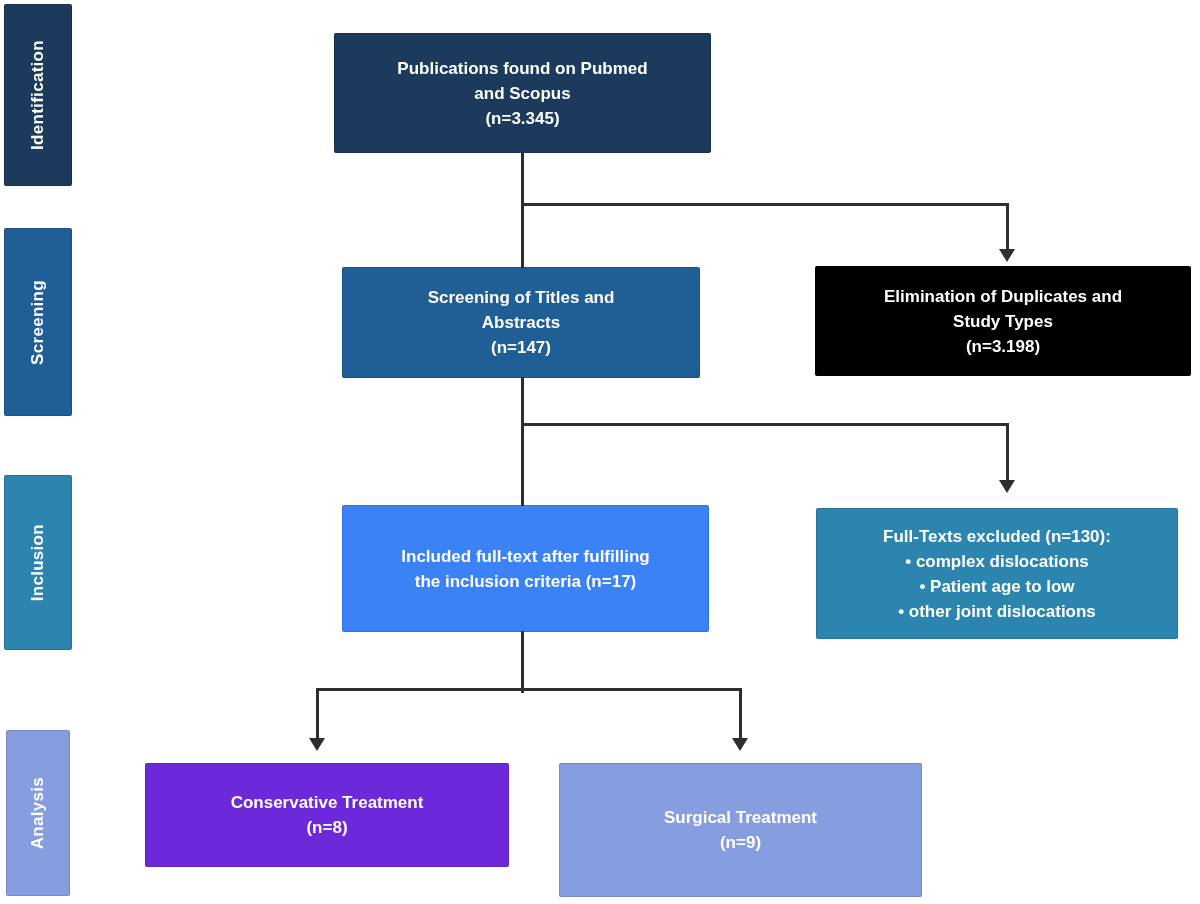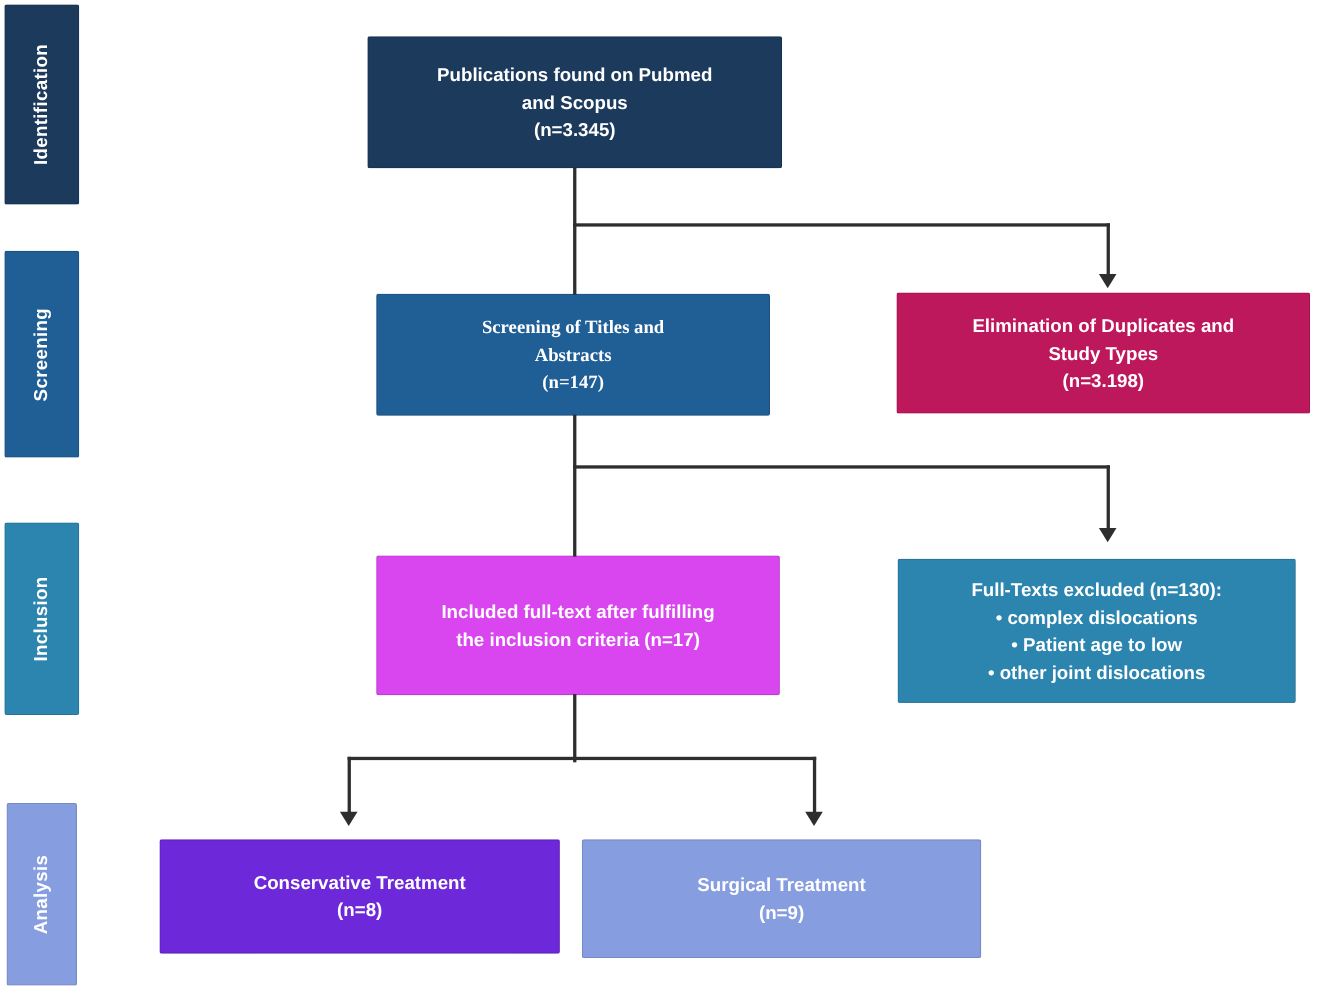--- a/index.html
+++ b/index.html
@@ -51,21 +51,21 @@
     border: 1px solid rgba(0,0,0,0.12);
     box-sizing: border-box;
     padding: 8px 10px;
   }
   .node-publications { left: 334px; top: 33px;  width: 377px; height: 120px; }
   .node-screening    { left: 342px; top: 267px; width: 358px; height: 111px; }
   .node-elimination  { left: 815px; top: 266px; width: 376px; height: 110px; }
   .node-included     { left: 342px; top: 505px; width: 367px; height: 127px; }
   .node-fulltext     { left: 816px; top: 508px; width: 362px; height: 131px; }
   .node-conservative { left: 145px; top: 763px; width: 364px; height: 104px; }
-  .node-surgical     { left: 529px; top: 763px; width: 363px; height: 108px; }
+  .node-surgical     { left: 559px; top: 763px; width: 363px; height: 134px; }
 
   
   .line { position: absolute; background: #2e2e2e; }
   .v1 { left: 521px;  top: 152px; width: 3px;   height: 116px; }
   .h1 { left: 521px;  top: 203px; width: 488px; height: 3px; }
   .v2 { left: 1006px; top: 203px; width: 3px;   height: 50px; }
   .v3 { left: 521px;  top: 377px; width: 3px;   height: 129px; }
   .h2 { left: 521px;  top: 423px; width: 488px; height: 3px; }
   .v4 { left: 1006px; top: 423px; width: 3px;   height: 60px; }
   .v5 { left: 521px;  top: 631px; width: 3px;   height: 62px; }
@@ -100,29 +100,29 @@
     <span>Inclusion</span>
   </div>
   <div class="stage stage-analysis" style="background-color: rgb(134, 157, 224);">
     <span>Analysis</span>
   </div>
 
   <div class="node node-publications" style="background-color: rgb(27, 58, 92);">Publications found on Pubmed
 and Scopus
 (n=3.345)</div>
 
-  <div class="node node-screening" style="background-color: rgb(32, 94, 150); font-family: Liberation Serif, serif;">Screening of Titles and
+  <div class="node node-screening" style="background-color: rgb(32, 94, 150);">Screening of Titles and
 Abstracts
 (n=147)</div>
 
-  <div class="node node-elimination" style="background-color: #be185d;">Elimination of Duplicates and
+  <div class="node node-elimination" style="background-color: #000000;">Elimination of Duplicates and
 Study Types
 (n=3.198)</div>
 
-  <div class="node node-included" style="background-color: #d946ef;">Included full-text after fulfilling
+  <div class="node node-included" style="background-color: #3b82f6;">Included full-text after fulfilling
 the inclusion criteria (n=17)</div>
 
   <div class="node node-fulltext" style="background-color: rgb(44, 133, 174);">Full-Texts excluded (n=130):
 • complex dislocations
 • Patient age to low
 • other joint dislocations</div>
 
   <div class="node node-conservative" style="background-color: #6d28d9;">Conservative Treatment
 (n=8)</div>
 

